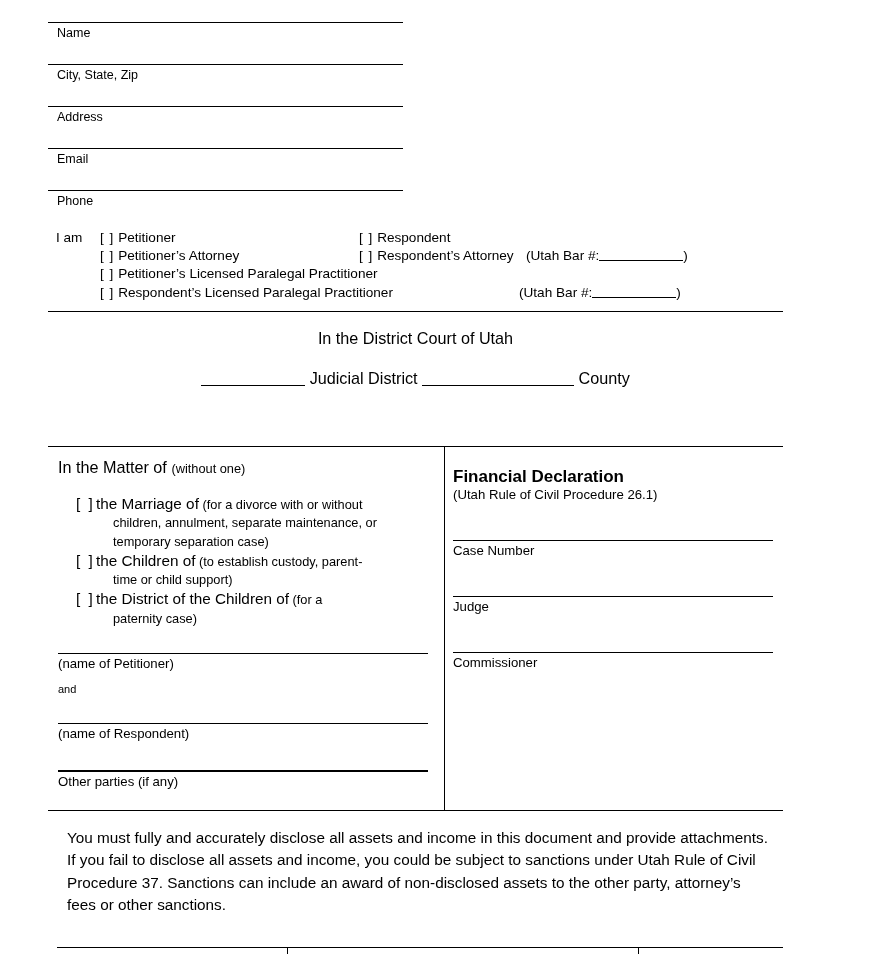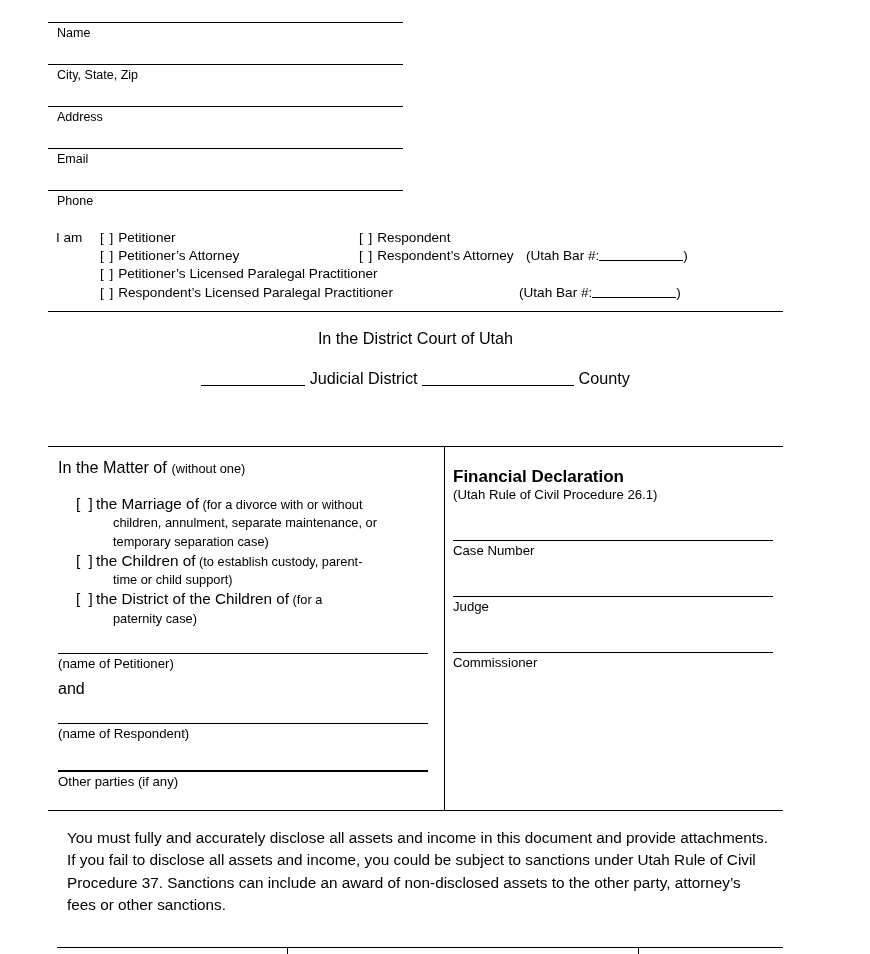--- a/index.html
+++ b/index.html
@@ -171,21 +171,21 @@
   }
   .party-field { position: relative; }
   .party-field .line { border-top: 1.7px solid #000; }
   .party-field .lbl {
     font-size: 13.2px;
     line-height: 16px;
     padding-top: 2px;
     display: block;
   }
   .party-and {
-    font-size: 16px;
+    font-size: 11px;
     line-height: 16px;
     padding-top: 9px;
     display: block;
   }
 
   
   #right-col {
     position: absolute;
     left: 453px;
     top: 466px;

